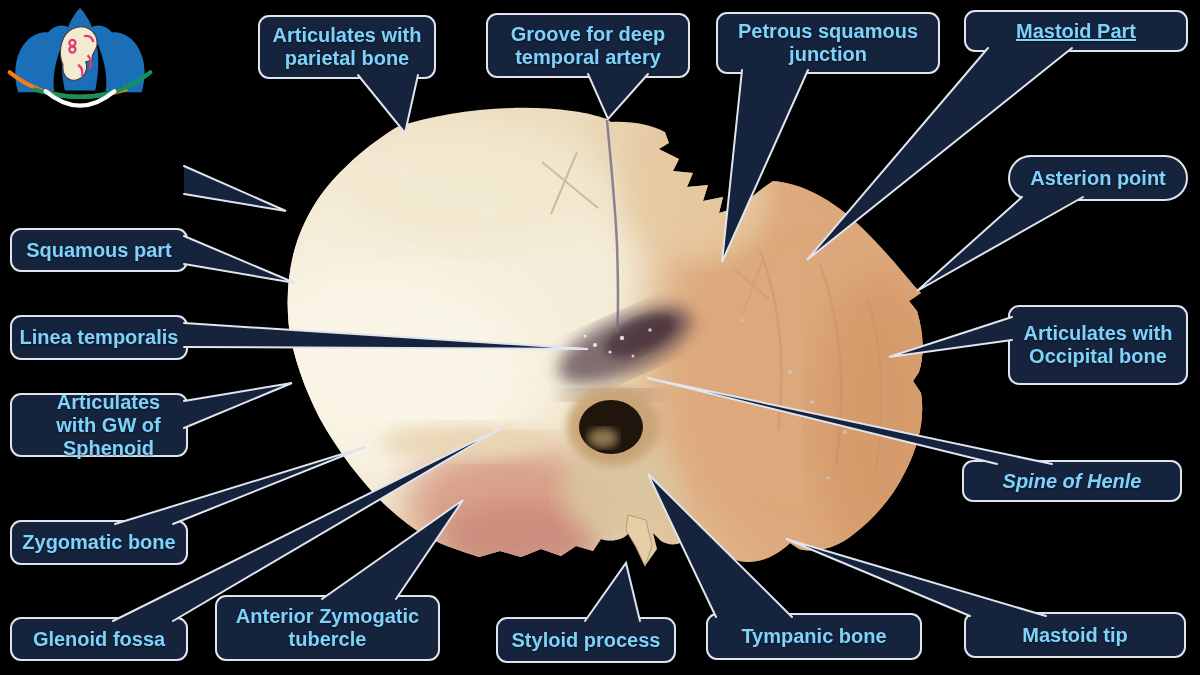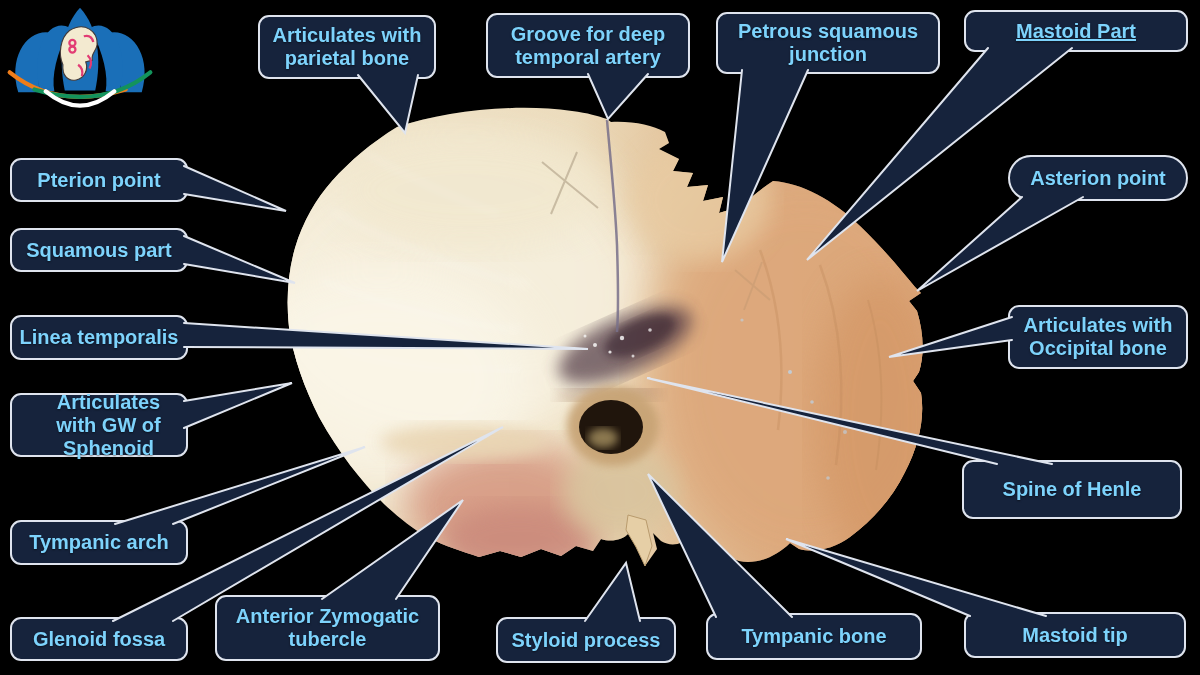--- a/index.html
+++ b/index.html
@@ -140,57 +140,54 @@
       </div>
       <div class="callout" style="left: 486px; top: 13px; width: 204px; height: 65px;">
         <span>Groove for deep temporal artery</span>
       </div>
       <div class="callout" style="left: 716px; top: 12px; width: 224px; height: 62px;">
         <span>Petrous squamous junction</span>
       </div>
       <div class="callout" style="left: 964px; top: 10px; width: 224px; height: 42px; text-decoration: underline;">
         <span>Mastoid Part</span>
       </div>
-      <div class="callout" style="left: 10px; top: 158px; width: 178px; height: 44px;">
-        <span>Pterion point</span>
-      </div>
       <div class="callout" style="left: 10px; top: 228px; width: 178px; height: 44px;">
         <span>Squamous part</span>
       </div>
       <div class="callout" style="left: 10px; top: 315px; width: 178px; height: 45px;">
         <span>Linea temporalis</span>
       </div>
       <div class="callout" style="left: 10px; top: 393px; width: 178px; height: 64px; padding-left: 24px;">
         <span>Articulates with GW of Sphenoid</span>
       </div>
       <div class="callout" style="left: 10px; top: 520px; width: 178px; height: 45px;">
-        <span>Tympanic arch</span>
+        <span>Zygomatic bone</span>
       </div>
       <div class="callout" style="left: 10px; top: 617px; width: 178px; height: 44px;">
         <span>Glenoid fossa</span>
       </div>
       <div class="callout" style="left: 215px; top: 595px; width: 225px; height: 66px;">
         <span>Anterior Zymogatic tubercle</span>
       </div>
       <div class="callout" style="left: 496px; top: 617px; width: 180px; height: 46px;">
         <span>Styloid process</span>
       </div>
       <div class="callout" style="left: 706px; top: 613px; width: 216px; height: 47px;">
         <span>Tympanic bone</span>
       </div>
       <div class="callout" style="left: 964px; top: 612px; width: 222px; height: 46px; text-align: right;">
         <span>Mastoid tip</span>
       </div>
       <div class="callout" style="left: 1008px; top: 155px; width: 180px; height: 46px; border-radius: 23px;">
         <span>Asterion point</span>
       </div>
-      <div class="callout" style="left: 1008px; top: 305px; width: 180px; height: 64px;">
+      <div class="callout" style="left: 1008px; top: 305px; width: 180px; height: 80px;">
         <span>Articulates with Occipital bone</span>
       </div>
-      <div class="callout" style="left: 962px; top: 460px; width: 220px; height: 59px;">
+      <div class="callout" style="left: 962px; top: 460px; width: 220px; height: 42px; font-style: italic;">
         <span>Spine of Henle</span>
       </div>
     </div>
 
   <svg id="tails-svg" width="1200" height="675" viewBox="0 0 1200 675">
       <path d="M358 75 L405 133 L418 75 Z" class="tail-fill"></path>
       <path d="M358 75 L405 133 L418 75" class="tail-stroke"></path>
       <path d="M588 74 L608 119 L648 74 Z" class="tail-fill"></path>
       <path d="M588 74 L608 119 L648 74" class="tail-stroke"></path>
       <path d="M742 70 L722 262 L808 70 Z" class="tail-fill"></path>

